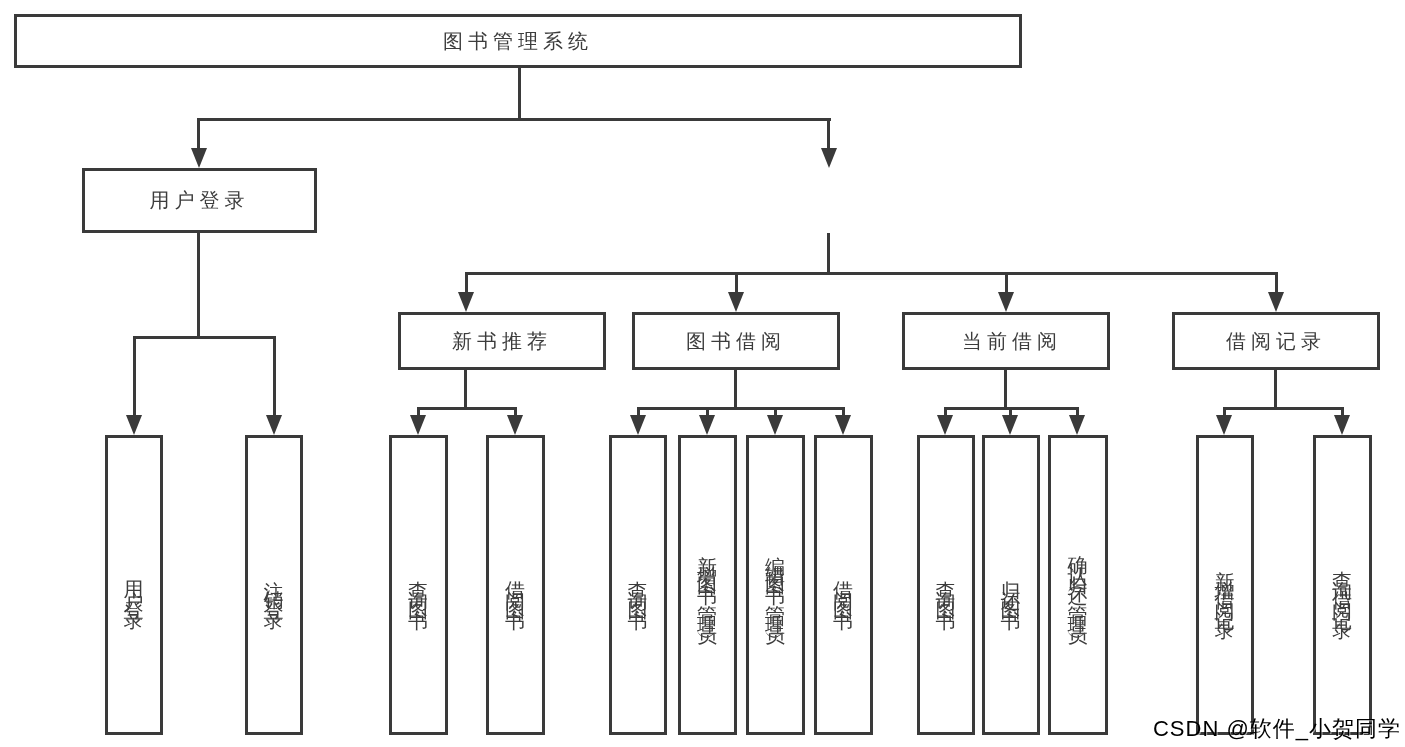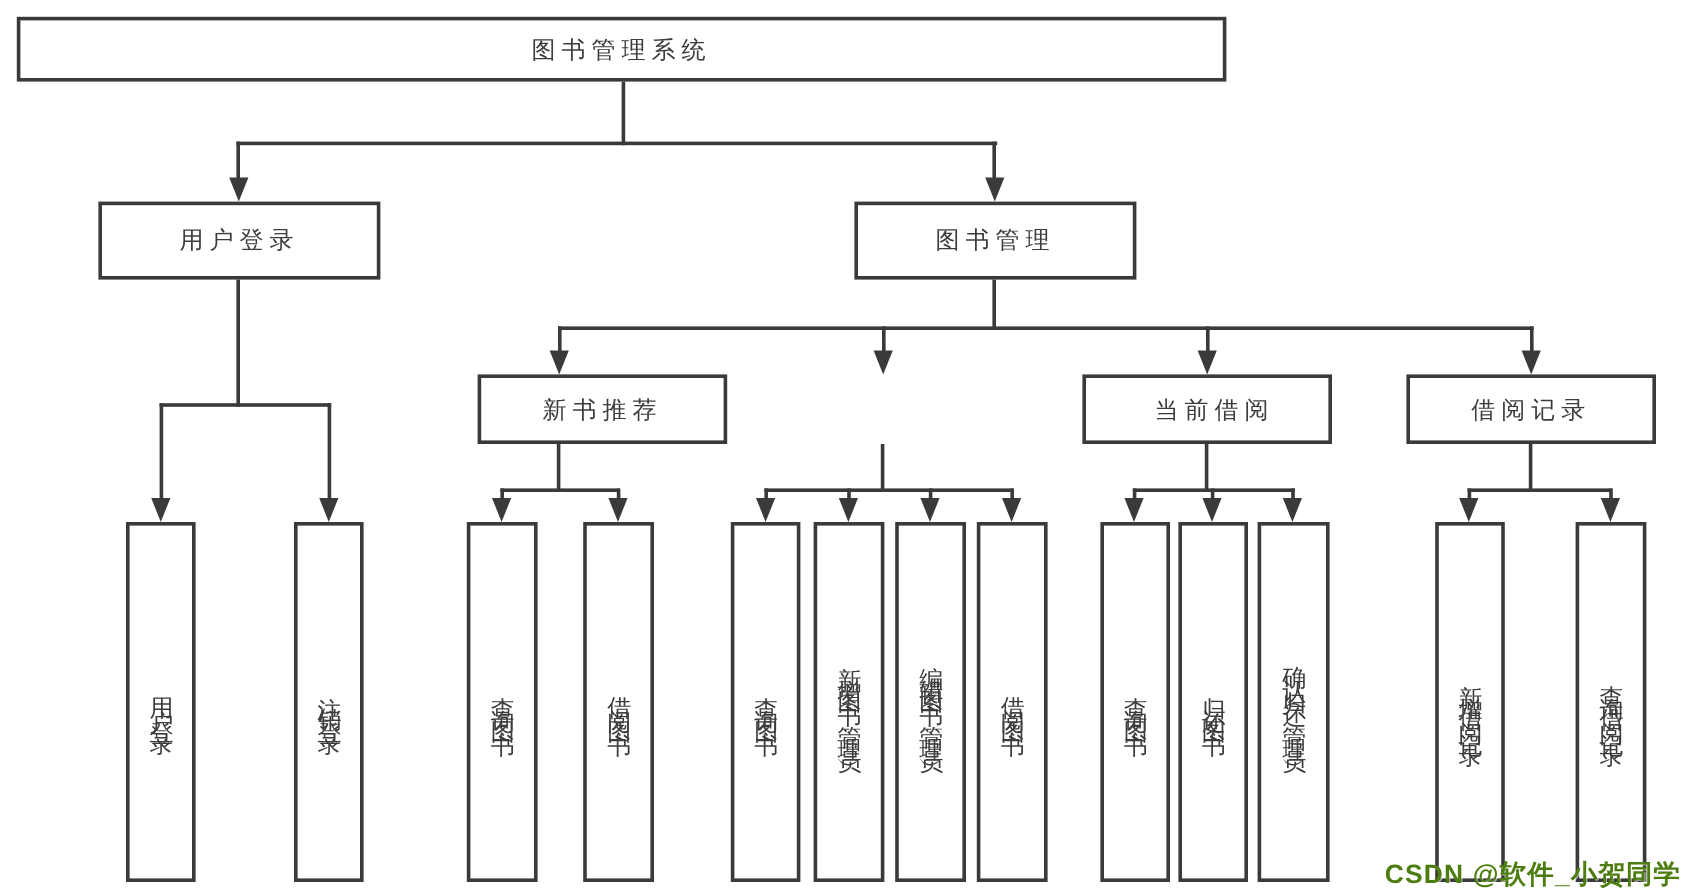--- a/index.html
+++ b/index.html
@@ -19,59 +19,59 @@
   .hline,.vline{position:absolute;background:#3a3a3a;}
   .hline{height:3px;}
   .vline{width:3px;}
   .arrow{
     position:absolute;width:0;height:0;
     border-left:8px solid transparent;border-right:8px solid transparent;
     border-top:20px solid #3a3a3a;
   }
   .watermark{
     position:absolute;top:714px;right:4px;font-size:22px;letter-spacing:1px;
-    color:#4d7c0f;z-index:5;text-shadow:1px 1px 0 rgba(255,255,255,0.55);font-weight:bold;
+    color:#000000;z-index:5;text-shadow:1px 1px 0 rgba(255,255,255,0.55);
   }
 </style>
 </head>
 <body>
 
 <div class="canvas">
 
   <div class="node" style="left:14px;top:14px;width:1008px;height:54px;">图书管理系统</div>
 
   <div class="vline" style="left:518px;top:68px;height:53px;"></div>
   <div class="hline" style="left:197px;top:118px;width:634px;"></div>
   <div class="vline" style="left:197px;top:118px;height:32px;"></div>
   <div class="arrow" style="left:191px;top:148px;"></div>
   <div class="vline" style="left:827px;top:118px;height:32px;"></div>
   <div class="arrow" style="left:821px;top:148px;"></div>
 
   <div class="node" style="left:82px;top:168px;width:235px;height:65px;">用户登录</div>
-  <div class="node" style="left:712px;top:168px;width:235px;height:65px;">图书管理</div>
 
   <div class="vline" style="left:197px;top:233px;height:106px;"></div>
   <div class="hline" style="left:133px;top:336px;width:143px;"></div>
   <div class="vline" style="left:133px;top:336px;height:81px;"></div>
   <div class="arrow" style="left:126px;top:415px;"></div>
   <div class="vline" style="left:273px;top:336px;height:81px;"></div>
   <div class="arrow" style="left:266px;top:415px;"></div>
 
   <div class="vline" style="left:827px;top:233px;height:42px;"></div>
   <div class="hline" style="left:465px;top:272px;width:813px;"></div>
   <div class="vline" style="left:465px;top:272px;height:22px;"></div>
   <div class="arrow" style="left:458px;top:292px;"></div>
   <div class="vline" style="left:735px;top:272px;height:22px;"></div>
   <div class="arrow" style="left:728px;top:292px;"></div>
   <div class="vline" style="left:1005px;top:272px;height:22px;"></div>
   <div class="arrow" style="left:998px;top:292px;"></div>
   <div class="vline" style="left:1275px;top:272px;height:22px;"></div>
   <div class="arrow" style="left:1268px;top:292px;"></div>
 
   <div class="node" style="left:362px;top:312px;width:208px;height:58px;margin-left:36px;">新书推荐</div>
+  <div class="node" style="left:632px;top:312px;width:208px;height:58px;">图书借阅</div>
   <div class="node" style="left:902px;top:312px;width:208px;height:58px;padding-left:12px;">当前借阅</div>
   <div class="node" style="left:1172px;top:312px;width:208px;height:58px;">借阅记录</div>
 
   <div class="vline" style="left:464px;top:370px;height:40px;"></div>
   <div class="hline" style="left:417px;top:407px;width:99px;"></div>
   <div class="vline" style="left:417px;top:407px;height:10px;"></div>
   <div class="arrow" style="left:410px;top:415px;"></div>
   <div class="vline" style="left:514px;top:407px;height:10px;"></div>
   <div class="arrow" style="left:507px;top:415px;"></div>
 

